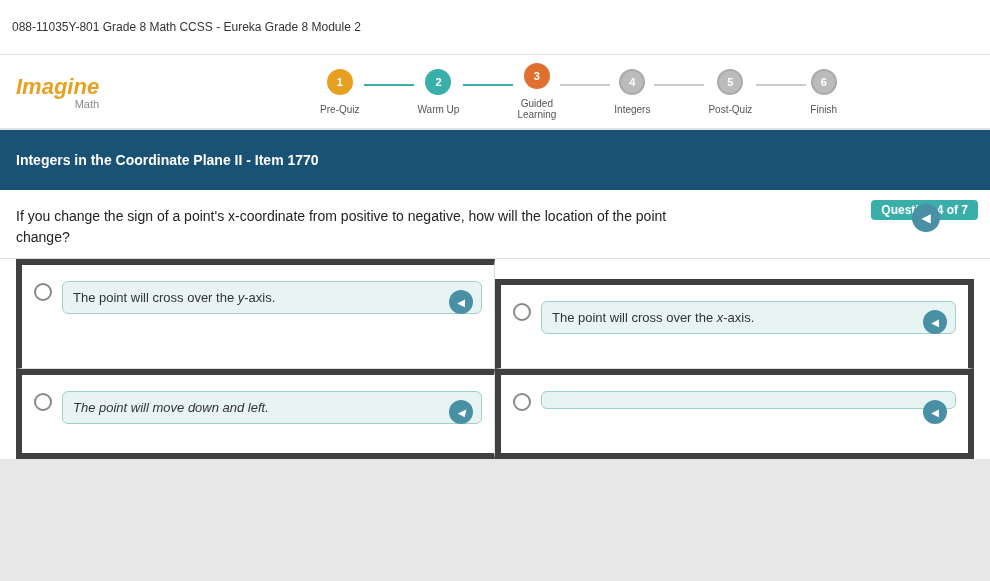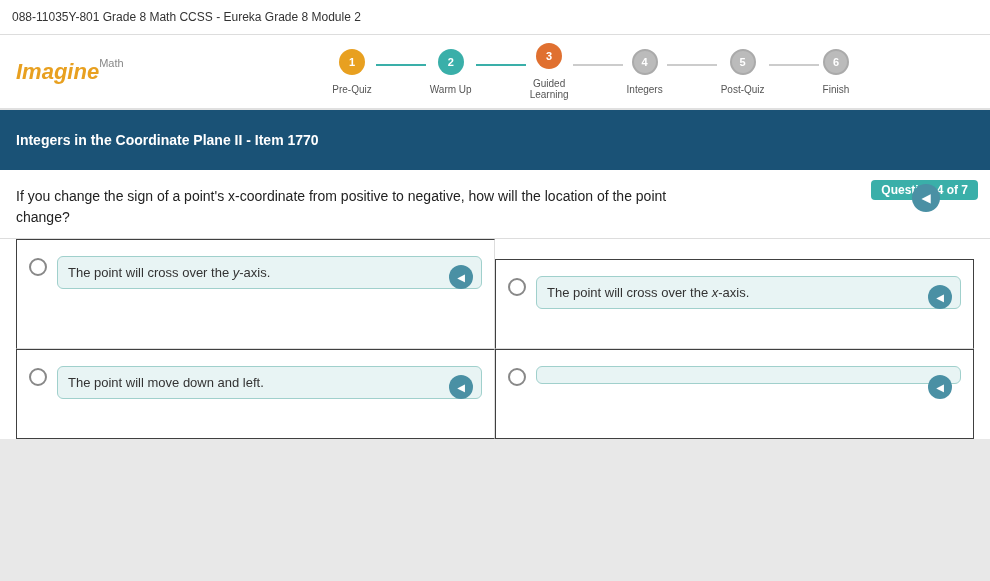--- a/index.html
+++ b/index.html
@@ -8,39 +8,39 @@
       background: #e8e8e8;
       width: 990px;
       height: 581px;
       overflow: hidden;
       position: relative;
     }
 
     
     .top-bar {
       background: white;
-      padding: 10px 12px;
+      padding: 20px 12px;
       font-size: 12px;
       color: #333;
       border-bottom: 1px solid #ddd;
     }
 
     
     .header {
       background: white;
       display: flex;
       align-items: center;
       padding: 8px 16px;
       border-bottom: 2px solid #e0e0e0;
       position: relative;
     }
 
     .logo-area {
       display: flex;
-      flex-direction: row;
+      flex-direction: column;
       margin-right: 84px;
     }
 
     .logo-imagine {
       font-size: 22px;
       font-weight: bold;
       color: #e8a020;
       font-style: italic;
     }
 
@@ -203,28 +203,28 @@
       grid-template-columns: 1fr 1fr;
       gap: 0;
       padding: 0 16px;
       background: white;
     }
 
     .answer-cell {
       display: flex;
       align-items: flex-start;
       padding: 16px 12px;
-      border: 1px solid #404040;
+      border: 6px solid #404040;
       position: relative;
       min-height: 90px;
     }
 
     .answer-cell.top-left { border-right: 1px solid #ddd; border-bottom: 1px solid #ddd; }
     .answer-cell.top-right { border-bottom: 1px solid #ddd; margin-top: 20px; }
-    .answer-cell.bottom-left { border-right: 1px solid #ddd; }
+    .answer-cell.bottom-left { border-right: 1px solid #ddd; font-style: italic; }
 
     .answer-radio {
       width: 18px;
       height: 18px;
       border-radius: 50%;
       border: 2px solid #888;
       background: white;
       margin-right: 10px;
       flex-shrink: 0;
       margin-top: 2px;

